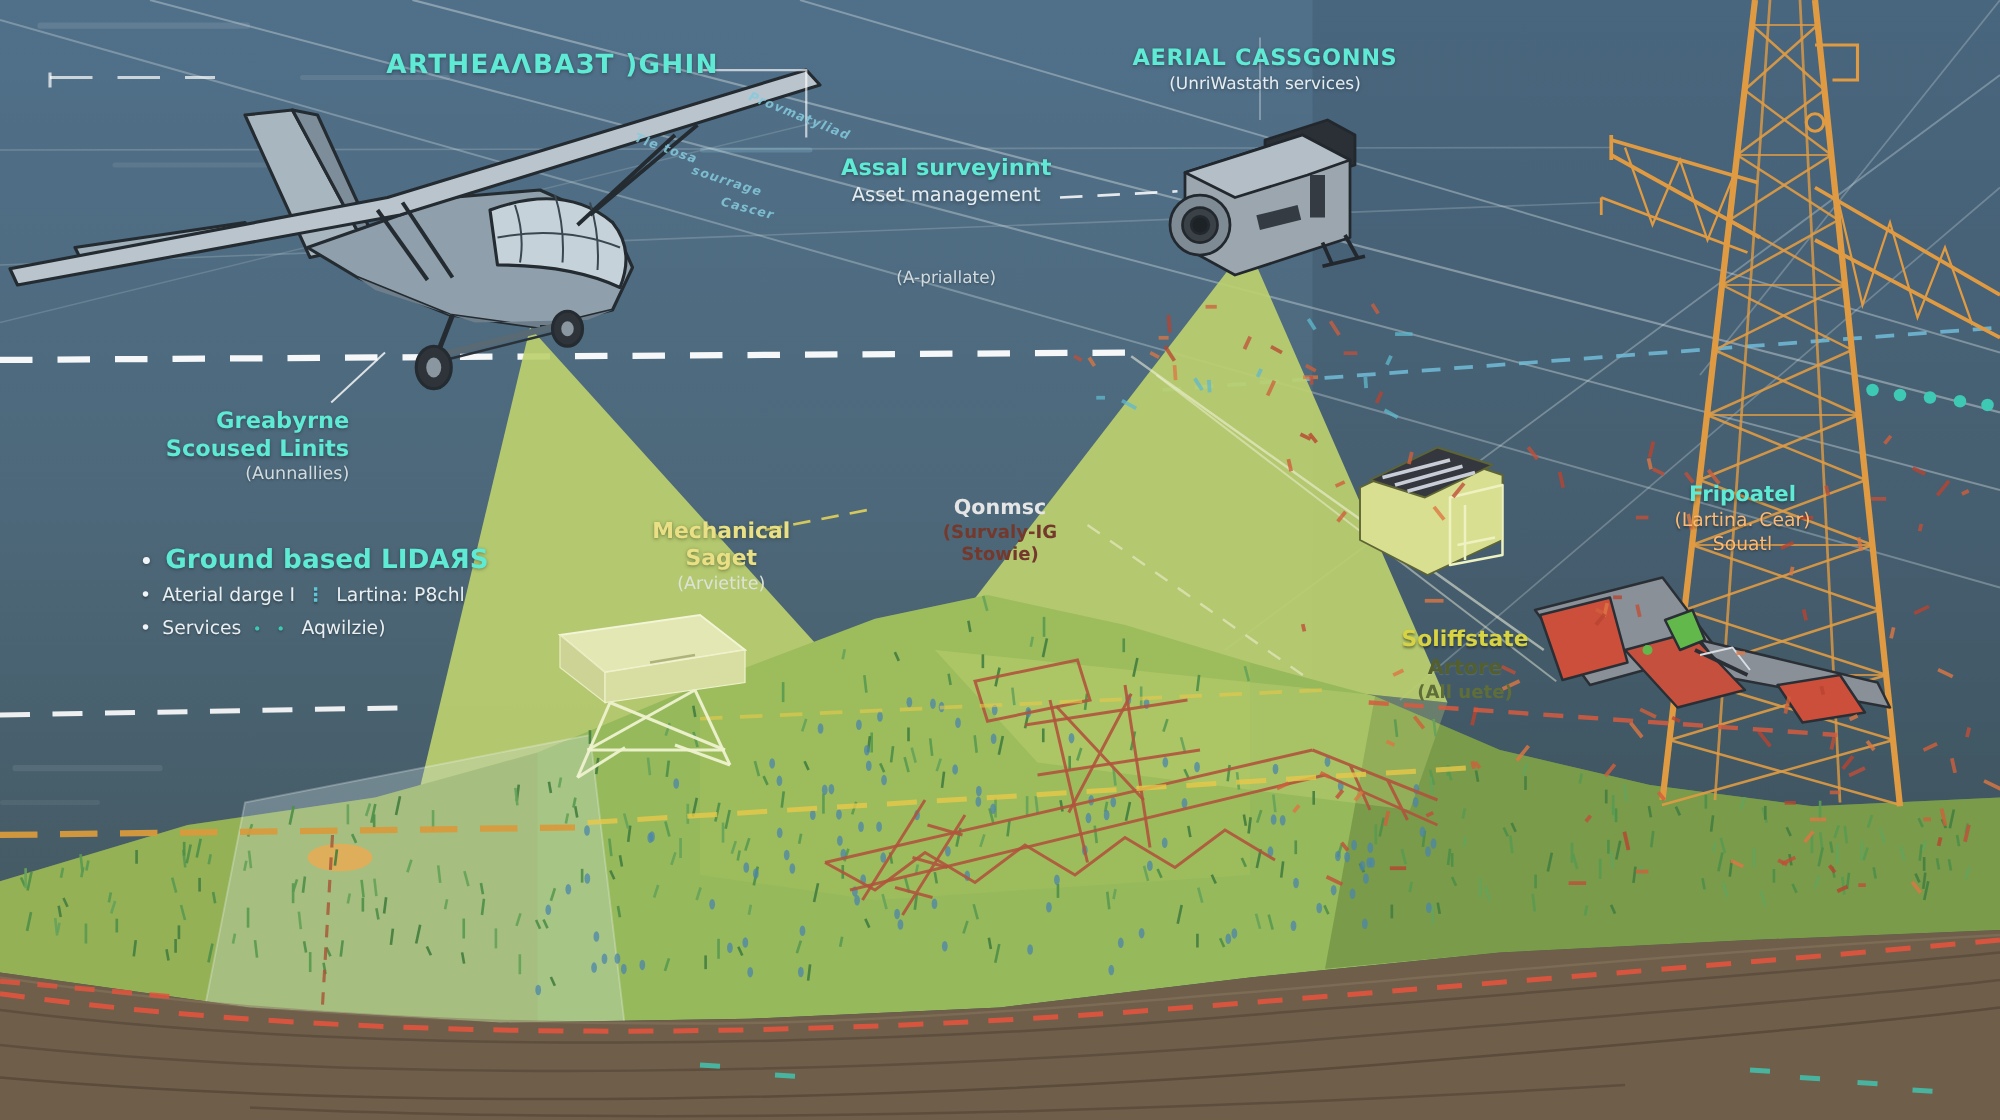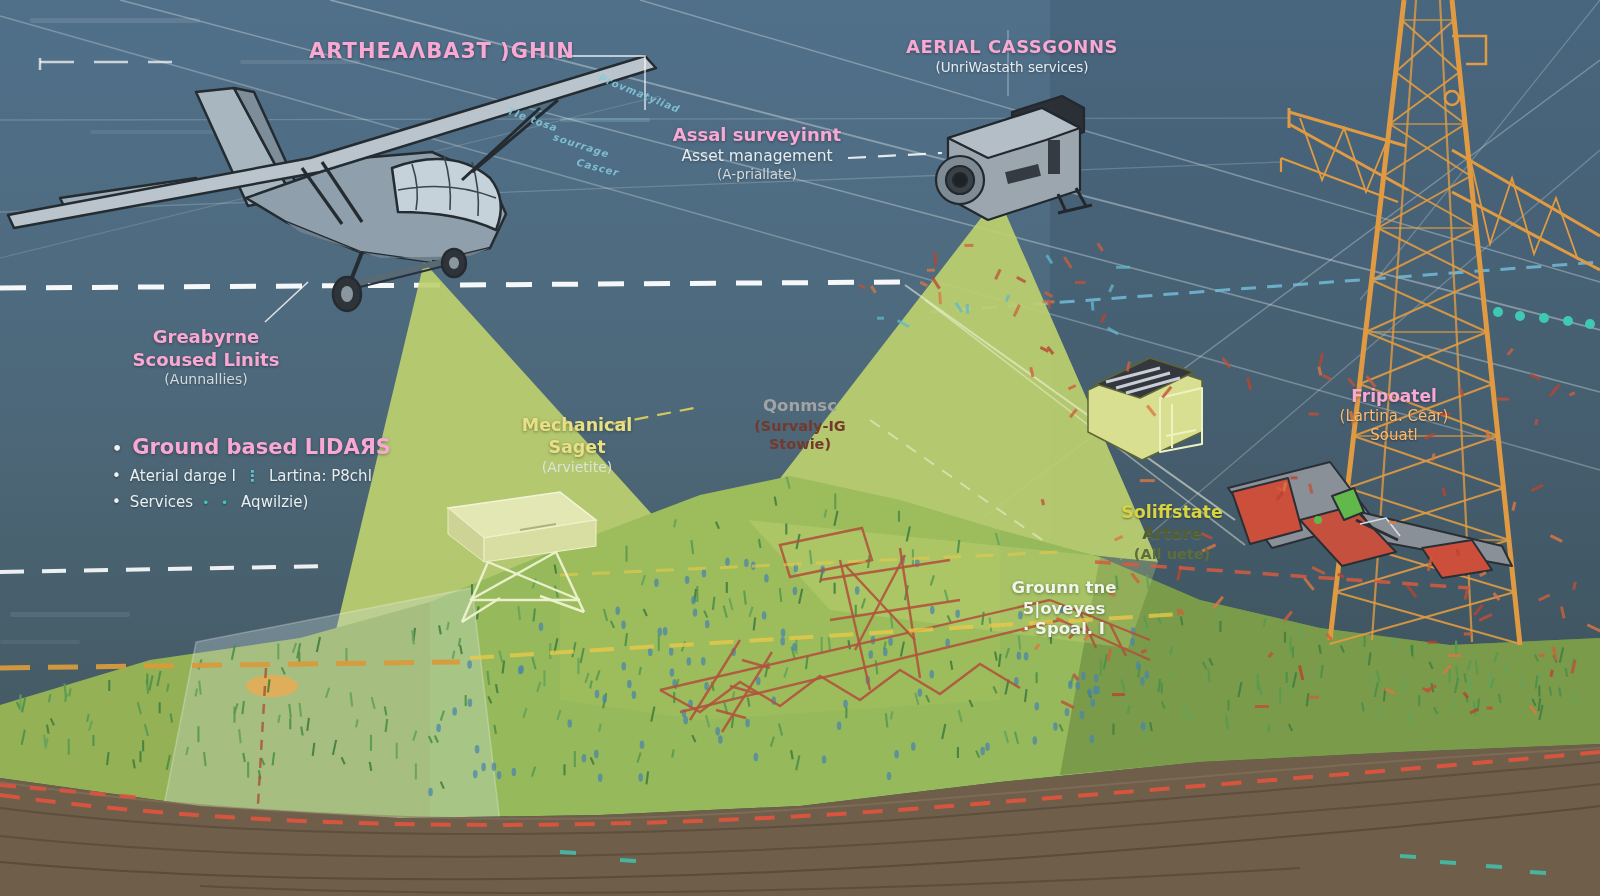--- a/index.html
+++ b/index.html
@@ -1,40 +1,40 @@
 <!DOCTYPE html>
 <html><head>
 <meta charset="utf-8">
 <style>
   html,body{margin:0;padding:0;background:#2b3a42;}
   .scene{position:relative;width:1600px;height:896px;overflow:hidden;
          font-family:"DejaVu Sans",sans-serif;}
   .scene svg{position:absolute;left:0;top:0;}
   .label{position:absolute;z-index:5;line-height:1.25;pointer-events:none;}
   .center{transform:translateX(-50%);text-align:center;}
-  .w1{color:#f9a8d4;font-weight:bold;text-shadow:0 1px 3px rgba(0,0,0,.35);}
+  .w1{color:#5eead4;font-weight:bold;text-shadow:0 1px 3px rgba(0,0,0,.35);}
   .w2{color:#e6edf0;text-shadow:0 1px 3px rgba(0,0,0,.3);}
   .w3{color:#d2dce0;text-shadow:0 1px 2px rgba(0,0,0,.3);}
   .title{font-size:21px;letter-spacing:1px;}
   .aerial1{font-size:18px;letter-spacing:.5px;}
   .aerial2{font-size:13.5px;}
   .asset1{font-size:18px;}
   .asset2{font-size:15.5px;}
-  .asset3{font-size:13.5px;}
-  .grb{font-size:18px;}
+  .asset3{font-size:13.5px;margin-top:48px;}
+  .grb{font-size:18px;text-align:right;}
   .grb3{font-size:14px;font-weight:normal;}
   .gl-head{font-size:21px;}
   .gl-row{font-size:15px;color:#e9eff1;text-shadow:0 1px 2px rgba(0,0,0,.35);
           display:flex;align-items:baseline;gap:9px;margin-top:7px;}
   .bullet{color:#f0f4f6;}
   .cyan-ic{color:#5fc8d8;font-weight:bold;}
   .teal-dot{color:#3ec9b4;font-size:12px;letter-spacing:4px;}
   .mech{font-size:17.5px;font-weight:bold;color:#e9e086;text-shadow:0 1px 3px rgba(40,50,20,.5);}
   .mech3{font-size:14px;font-weight:normal;color:#dde3d8;}
-  .qon{font-size:16.5px;font-weight:bold;color:#a3a3a3;text-shadow:none;}
+  .qon{font-size:16.5px;font-weight:bold;color:#e5e5e5;text-shadow:none;}
   .qon2{font-size:14.5px;font-weight:bold;color:#74392c;}
   .frip1{font-size:17px;}
   .frip2{font-size:15px;color:#fdba74;text-shadow:0 1px 2px rgba(0,0,0,.4);}
   .ss1{font-size:17.5px;font-weight:bold;color:#d8d342;text-shadow:0 1px 2px rgba(0,0,0,.4);}
   .ss2{font-size:16.5px;font-weight:bold;color:#535f2e;text-shadow:0 1px 1px rgba(255,255,255,.12);}
   .ss3{font-size:14.5px;font-weight:bold;color:#5f6e38;}
   .gs{font-size:16.5px;font-weight:bold;color:#f2f5ec;text-shadow:0 1px 3px rgba(30,50,20,.5);}
   .tiny{font-size:10px;font-style:italic;color:#86cbdd;opacity:.85;letter-spacing:1px;
         text-shadow:none;font-weight:bold;}
 </style>
@@ -907,24 +907,19 @@
   <div class="frip2">(Lartina. Cear)</div>
   <div class="frip2">Souatl</div>
 </div>
 
 <div class="label center" style="left:1172px;top:502px;">
   <div class="ss1">Soliffstate</div>
   <div class="ss2">Artore</div>
   <div class="ss3">(All uete)</div>
 </div>
 
-<div class="label center" style="left:1064px;top:578px;">
-  <div class="gs">Grounn tne</div>
-  <div class="gs">5|oveyes</div>
-  <div class="gs">· Spoal. I</div>
-</div>
 
 <div class="label tiny" style="left:596px;top:88px;transform:rotate(22deg);">Provmatyliad</div>
 <div class="label tiny" style="left:552px;top:140px;transform:rotate(18deg);">sourrage</div>
 <div class="label tiny" style="left:576px;top:162px;transform:rotate(15deg);">Cascer</div>
 <div class="label tiny" style="left:506px;top:114px;transform:rotate(20deg);">Tle tosa</div>
 
 </div>
 
 </body></html>

